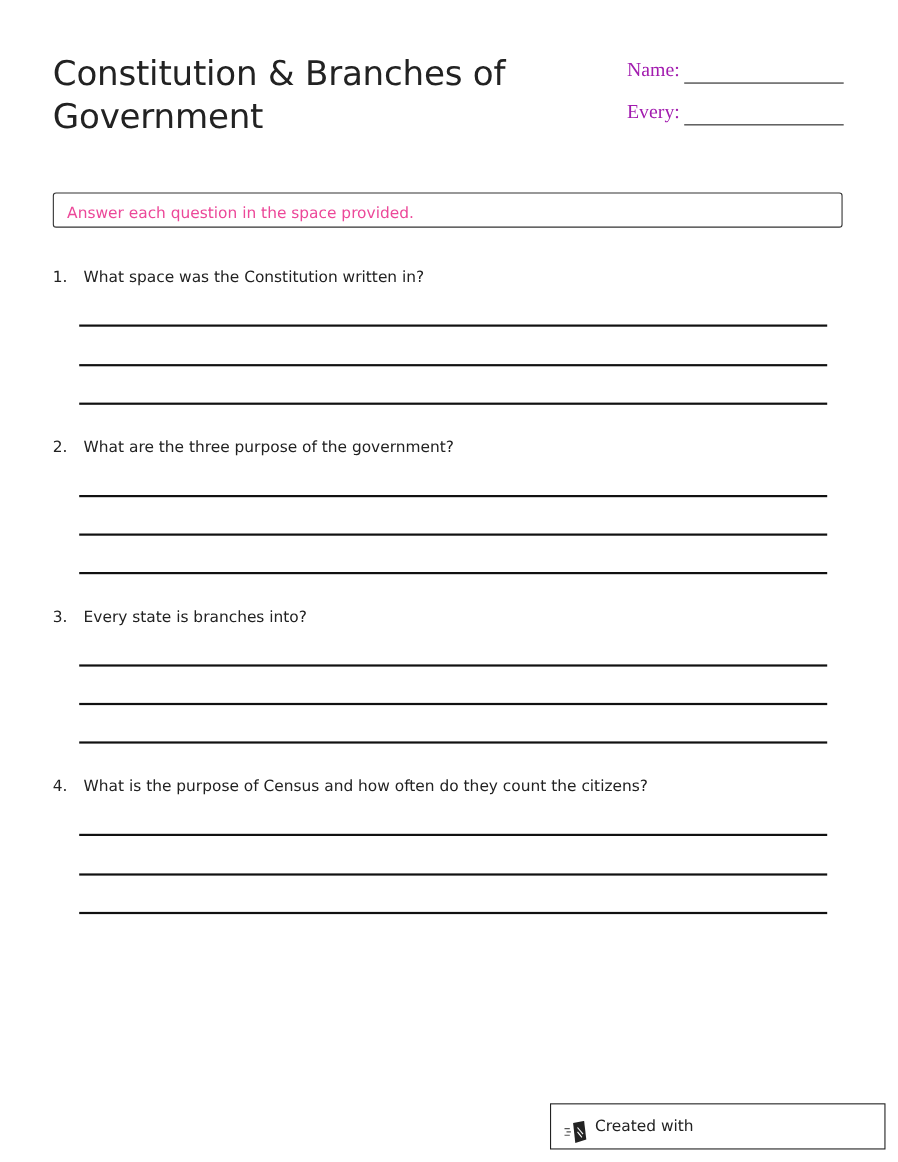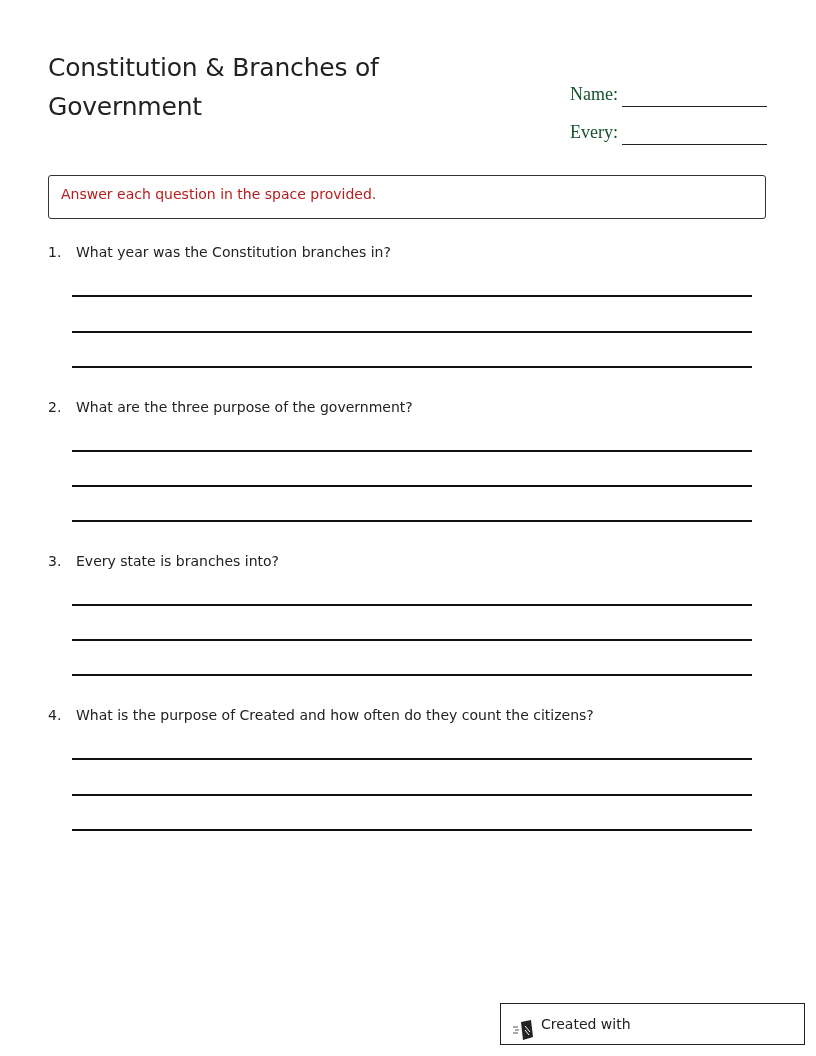--- a/index.html
+++ b/index.html
@@ -1,21 +1,21 @@
 <!DOCTYPE html>
 <html><head>
 <meta charset="utf-8">
 <style>
   html, body { margin:0; padding:0; background:#ffffff; }
   body { width:816px; height:1056px; position:relative; overflow:hidden; font-family:"DejaVu Sans", "Liberation Sans", sans-serif; color:#222; }
-  .title { position:absolute; left:48px; top:48px; width:470px; font-size:25px; line-height:39px; color:#222; font-weight:normal; letter-spacing:-0.2px; }
-  .field { position:absolute; left:555px; width:215px; height:24px; font-family:"Liberation Serif", serif; font-size:18px; color:#14532d;margin-top:31px; }
+  .title { position:absolute; left:48px; top:48px; width:470px; font-size:31px; line-height:39px; color:#222; font-weight:normal; letter-spacing:-0.2px; }
+  .field { position:absolute; left:555px; width:215px; height:24px; font-family:"Liberation Serif", serif; font-size:18px; color:#a21caf; }
   .field .lbl { position:absolute; right:152px; top:0; }
   .field .blank { position:absolute; left:67px; right:3px; top:22px; border-bottom:1.3px solid #222; }
-  .instructions { position:absolute; left:48px; top:175px; width:718px; height:44px; border:1.3px solid #333; border-radius:3px; box-sizing:border-box; font-size:14px; line-height:36px; padding-left:12px; color:#b91c1c; }
+  .instructions { position:absolute; left:48px; top:175px; width:718px; height:32px; border:1.3px solid #333; border-radius:3px; box-sizing:border-box; font-size:14px; line-height:36px; padding-left:12px; color:#ec4899; }
   .question { position:absolute; left:48px; font-size:14px; color:#222; }
   .question .num { display:inline-block; width:28px; }
   .answer-line { position:absolute; left:72px; width:680px; border-top:2px solid #111; }
   .badge { position:absolute; left:500px; top:1003px; width:305px; height:42px; border:1.3px solid #222; box-sizing:border-box; font-size:14px; line-height:40px; color:#222; }
   .badge .icon { position:absolute; left:12px; top:11px; width:22px; height:20px; }
   .badge .txt { position:absolute; left:40px; top:0; }
 </style>
 </head>
 <body>
 
@@ -26,42 +26,42 @@
   <span class="blank"></span>
 </div>
 <div class="field" style="top:91px;">
   <span class="lbl">Every:</span>
   <span class="blank"></span>
 </div>
 
 <div class="instructions">Answer each question in the space provided.</div>
 
 <div class="question" style="top:244px;">
-  <span class="num">1.</span><span>What year was the Constitution branches in?</span>
+  <span class="num">1.</span><span>What space was the Constitution written in?</span>
 </div>
 <div class="answer-line" style="top:295px;"></div>
 <div class="answer-line" style="top:331px;"></div>
 <div class="answer-line" style="top:366px;"></div>
 
 <div class="question" style="top:399px;">
   <span class="num">2.</span><span>What are the three purpose of the government?</span>
 </div>
 <div class="answer-line" style="top:450px;"></div>
 <div class="answer-line" style="top:485px;"></div>
 <div class="answer-line" style="top:520px;"></div>
 
 <div class="question" style="top:553px;">
   <span class="num">3.</span><span>Every state is branches into?</span>
 </div>
 <div class="answer-line" style="top:604px;"></div>
 <div class="answer-line" style="top:639px;"></div>
 <div class="answer-line" style="top:674px;"></div>
 
 <div class="question" style="top:707px;">
-  <span class="num">4.</span><span>What is the purpose of Created and how often do they count the citizens?</span>
+  <span class="num">4.</span><span>What is the purpose of Census and how often do they count the citizens?</span>
 </div>
 <div class="answer-line" style="top:758px;"></div>
 <div class="answer-line" style="top:794px;"></div>
 <div class="answer-line" style="top:829px;"></div>
 
 <div class="badge">
   <span class="icon">
     <svg width="22" height="20" viewBox="0 0 22 20">
       <line x1="0" y1="7" x2="5" y2="7" stroke="#555" stroke-width="1"></line>
       <line x1="2" y1="10" x2="6" y2="10" stroke="#555" stroke-width="1"></line>

